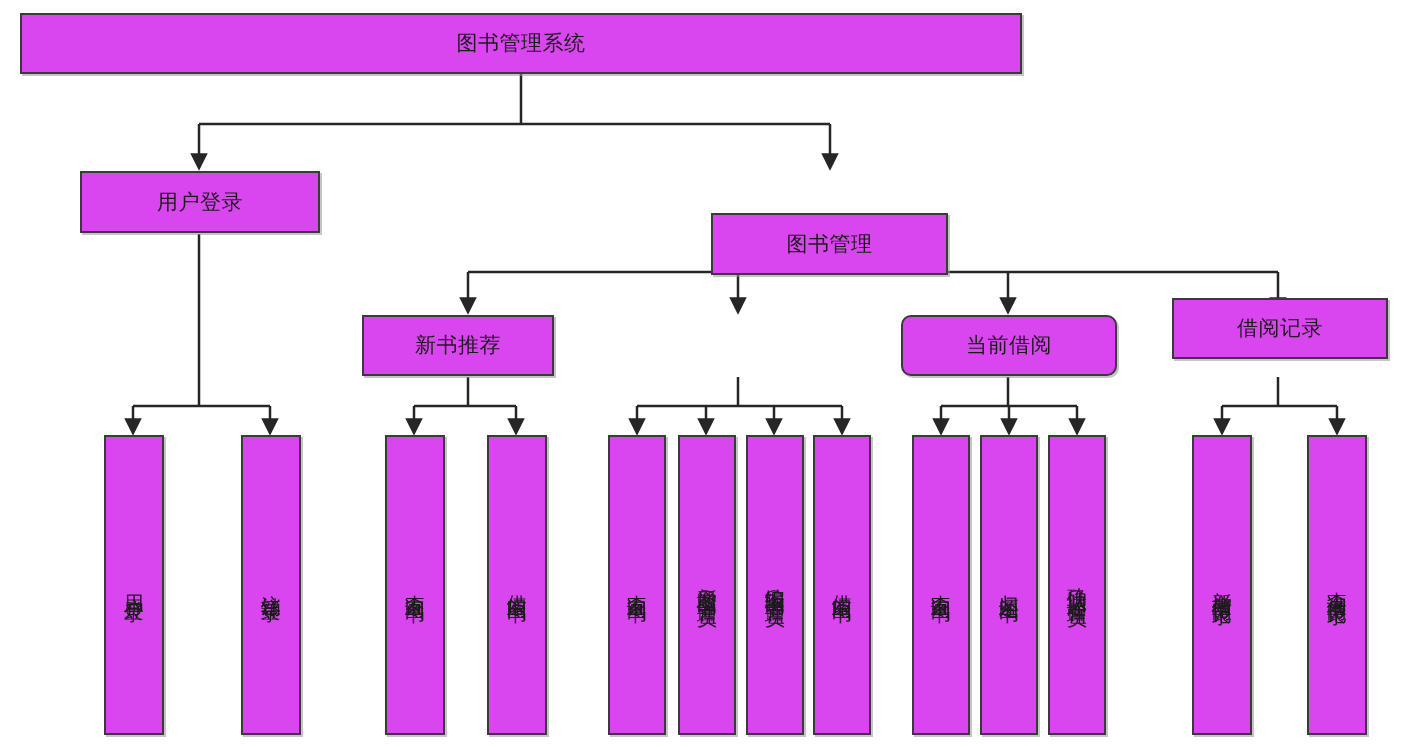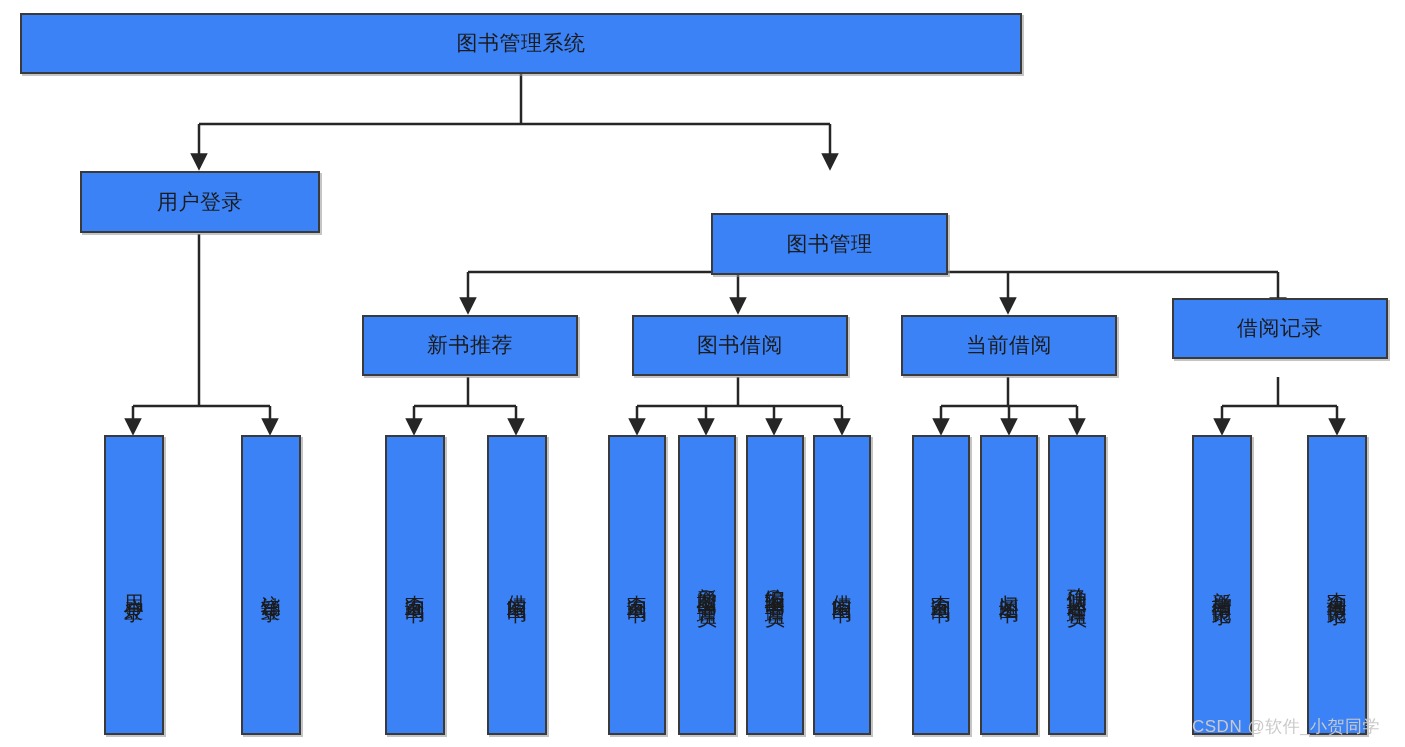--- a/index.html
+++ b/index.html
@@ -23,21 +23,21 @@
   svg.edges {
     position: absolute;
     left: 0; top: 0;
     width: 1405px;
     height: 747px;
     pointer-events: none;
   }
   .node {
     position: absolute;
     box-sizing: border-box;
-    background: #3b82f6;
+    background: #d946ef;
     border: 2px solid #3a3a3a;
     box-shadow: 2px 2px 0 0 rgba(150,150,150,0.55);
     display: flex;
     align-items: center;
     justify-content: center;
     overflow: hidden;
   }
   .node .label {
     color: #1b1b1b;
     font-size: 21px;
@@ -127,27 +127,24 @@
     <span class="label">图书管理系统</span>
   </div>
 
   <div class="node" style="left:80px; top:171px; width:240px; height:62px;">
     <span class="label">用户登录</span>
   </div>
   <div class="node" style="left:711px; top:171px; width:237px; height:62px;margin-top:42px;">
     <span class="label">图书管理</span>
   </div>
 
-  <div class="node" style="left:362px; top:315px; width:216px; height:61px;">
+  <div class="node" style="left:362px; top:315px; width:192px; height:61px;">
     <span class="label">新书推荐</span>
   </div>
-  <div class="node" style="left:632px; top:315px; width:216px; height:61px;">
-    <span class="label">图书借阅</span>
-  </div>
-  <div class="node" style="left:901px; top:315px; width:216px; height:61px;">
+  <div class="node" style="left:901px; top:315px; width:216px; height:61px;border-radius:10px;">
     <span class="label">当前借阅</span>
   </div>
   <div class="node" style="left:1172px; top:298px; width:216px; height:61px;">
     <span class="label">借阅记录</span>
   </div>
 
   <div class="node leaf" style="left:104px; top:435px; width:60px; height:300px;">
     <span class="label">用户登录</span>
   </div>
   <div class="node leaf" style="left:241px; top:435px; width:60px; height:300px;">
@@ -184,15 +181,14 @@
     <span class="label">确认归还（管理员）</span>
   </div>
 
   <div class="node leaf" style="left:1192px; top:435px; width:60px; height:300px;">
     <span class="label">新增借阅记录</span>
   </div>
   <div class="node leaf" style="left:1307px; top:435px; width:60px; height:300px;">
     <span class="label">查询借阅记录</span>
   </div>
 
-  <div class="watermark" style="left:1192px; top:715px;">CSDN @软件_小贺同学</div>
 
 </div>
 
 </body></html>

